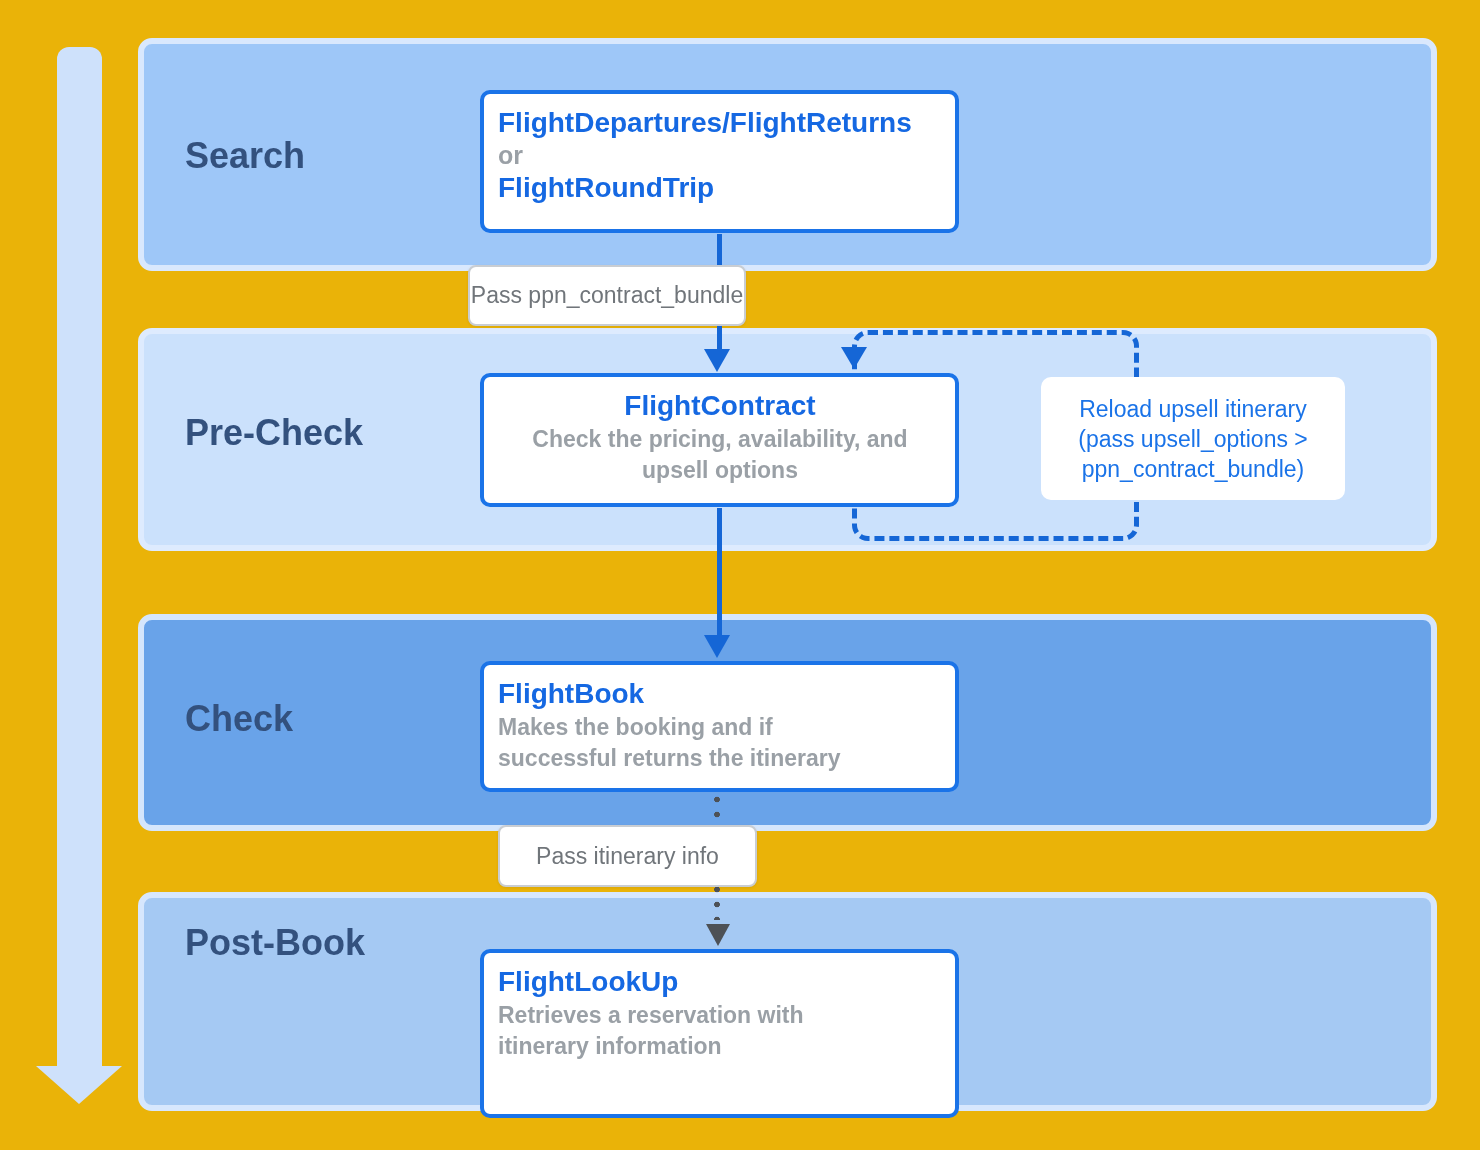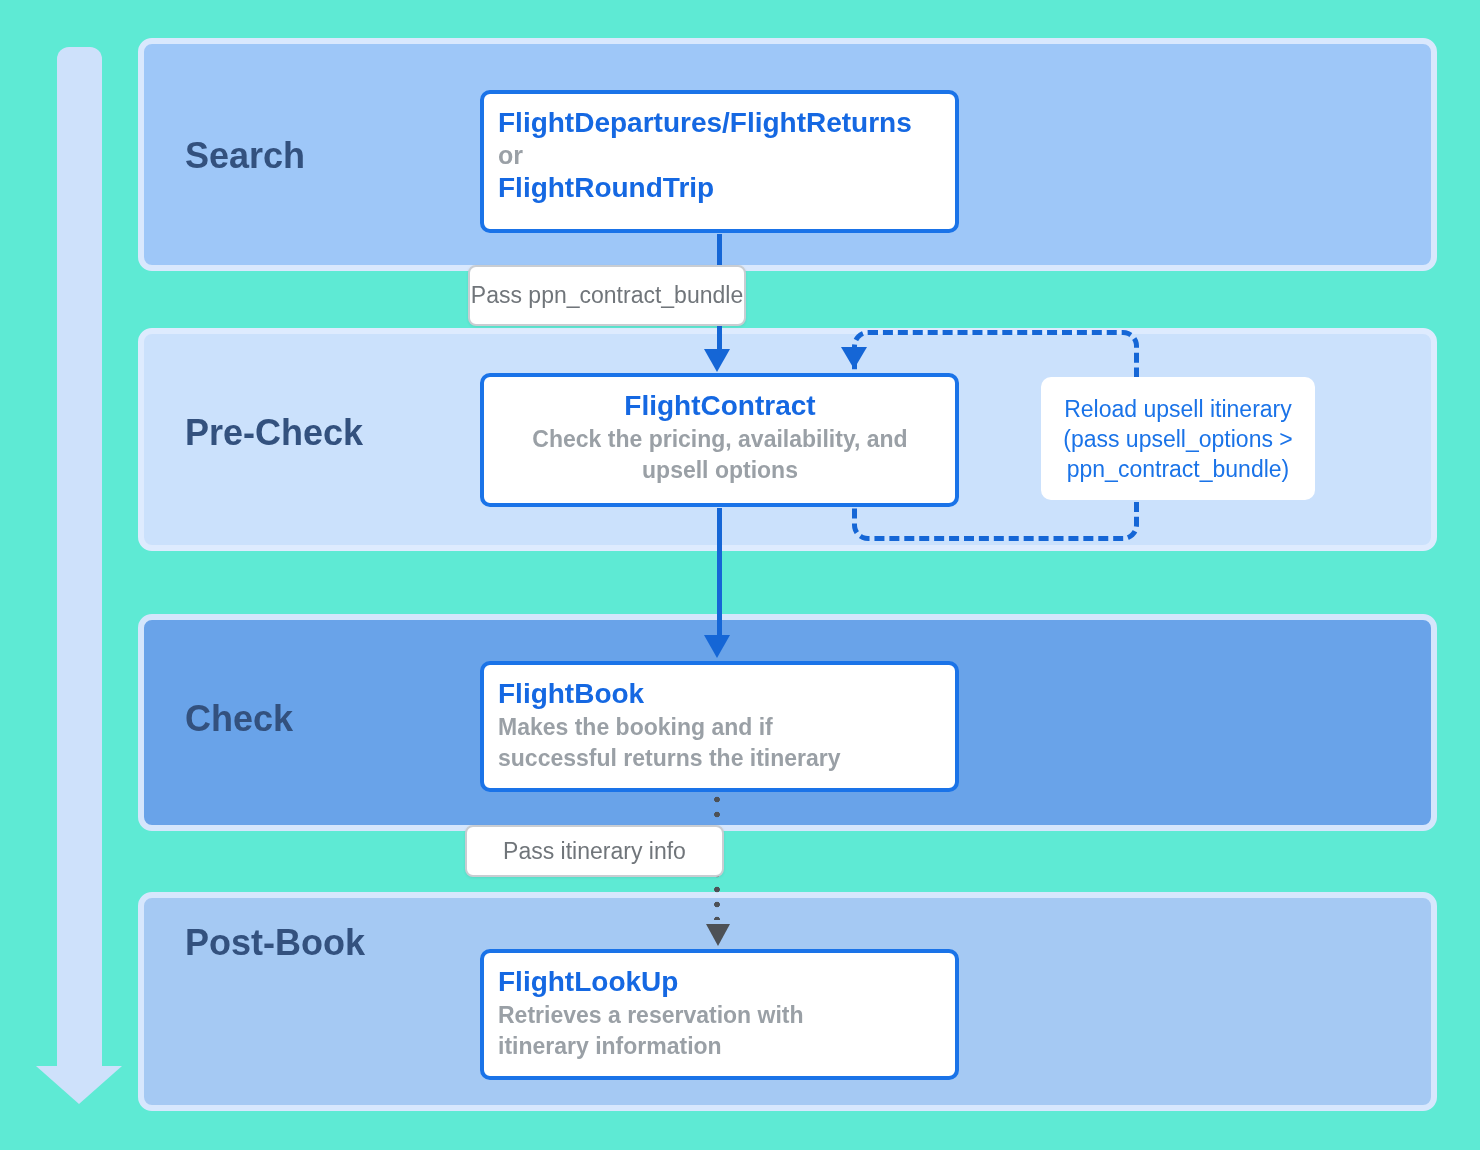--- a/index.html
+++ b/index.html
@@ -1,17 +1,17 @@
 <!DOCTYPE html>
 <html><head>
 <meta charset="utf-8">
 <style>
   html,body{margin:0;padding:0;background:#ffffff;}
   #canvas{
-    position:relative;width:1480px;height:1150px;background:#5eead4;overflow:hidden;
+    position:relative;width:1480px;height:1150px;background:#eab308;overflow:hidden;
     font-family:"Liberation Sans","DejaVu Sans",sans-serif;
   }
   .abs{position:absolute;}
 
   
   .flow-bar{left:57px;top:47px;width:45px;height:1021px;background:#CEE1FB;border-radius:12px 12px 2px 2px;}
   .flow-head{left:36px;top:1066px;width:0;height:0;
     border-left:43px solid transparent;border-right:43px solid transparent;border-top:38px solid #CEE1FB;}
 
   
@@ -26,21 +26,21 @@
   .lbl-precheck{top:412px;}
   .lbl-book{top:698px;}
   .lbl-postbook{top:922px;}
 
   
   .node{left:480px;width:479px;box-sizing:border-box;background:#ffffff;
     border:4px solid #1A73E8;border-radius:10px;padding:10px 13px 0 14px;z-index:2;}
   .node-search{top:90px;height:143px;}
   .node-contract{top:373px;height:134px;text-align:center;}
   .node-book{top:661px;height:131px;}
-  .node-lookup{top:949px;height:131px;}
+  .node-lookup{top:949px;height:169px;}
   .node-title{font-size:28px;font-weight:bold;color:#1568E2;line-height:37px;white-space:nowrap;}
   .node-or{font-size:25px;font-weight:bold;color:#9AA0A6;line-height:28px;}
   .node-desc{font-size:23px;font-weight:bold;color:#9AA0A6;line-height:31px;white-space:nowrap;}
 
   
   .vline{width:5px;background:#1566D6;z-index:1;}
   .line-a{left:717px;top:234px;height:116px;}
   .line-b{left:717px;top:508px;height:128px;}
   .head-blue{width:0;height:0;border-left:13px solid transparent;border-right:13px solid transparent;
     border-top:23px solid #1566D6;z-index:1;}
@@ -58,22 +58,22 @@
     background:radial-gradient(circle,#4D5156 2.6px,transparent 3.1px);
     background-size:6px 15px;background-repeat:repeat-y;}
   .head-gray{left:706px;top:924px;width:0;height:0;border-left:12px solid transparent;
     border-right:12px solid transparent;border-top:22px solid #4D5156;z-index:1;}
 
   
   .pass-label{background:#ffffff;border:2px solid #C9CDD2;border-radius:8px;z-index:3;
     display:flex;align-items:center;justify-content:center;font-size:23px;color:#70757A;
     box-shadow:0 1px 3px rgba(0,0,0,0.07);white-space:nowrap;box-sizing:border-box;}
   .pass-bundle{left:468px;top:265px;width:278px;height:61px;}
-  .pass-itin{left:465px;top:825px;width:259px;height:52px;}
-  .reload-label{left:1041px;top:377px;width:274px;height:123px;background:#ffffff;border-radius:10px;z-index:3;
+  .pass-itin{left:498px;top:825px;width:259px;height:62px;}
+  .reload-label{left:1041px;top:377px;width:304px;height:123px;background:#ffffff;border-radius:10px;z-index:3;
     display:flex;flex-direction:column;align-items:center;justify-content:center;
     font-size:23px;line-height:30px;color:#1A73E8;text-align:center;white-space:nowrap;}
 </style>
 </head>
 <body>
 
 <div id="canvas">
 
   <div class="abs flow-bar"></div>
   <div class="abs flow-head"></div>

